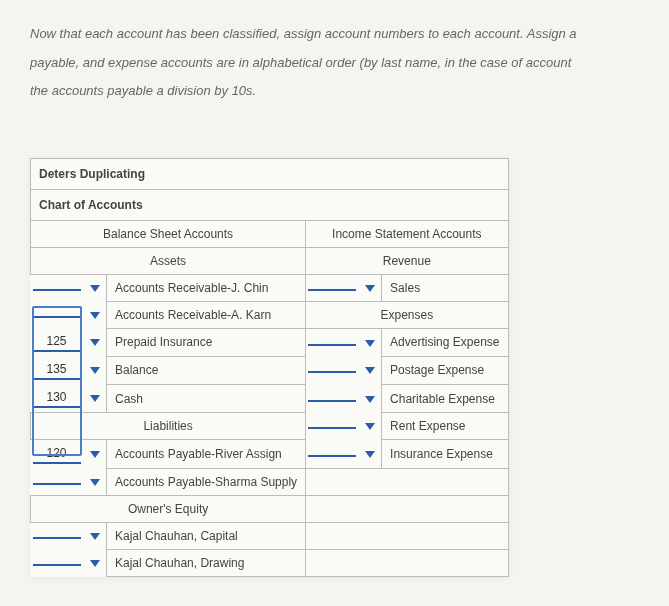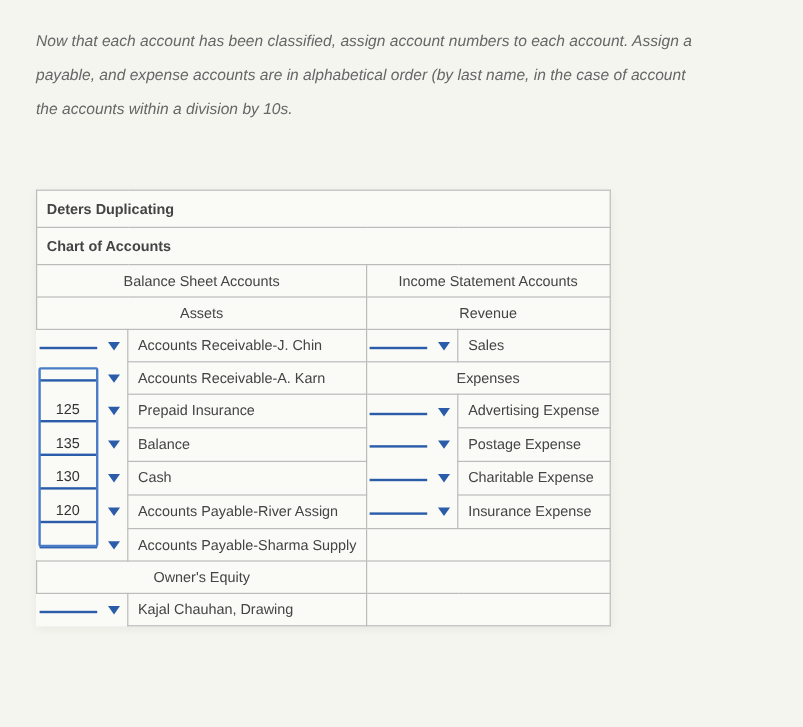--- a/index.html
+++ b/index.html
@@ -88,21 +88,21 @@
     }
   </style>
 </head>
 <body>
 
 
 
 <div class="instructions">
   <div>Now that each account has been classified, assign account numbers to each account. Assign a</div>
   <div>payable, and expense accounts are in alphabetical order (by last name, in the case of account</div>
-  <div>the accounts within a division by 10s.</div>
+  <div>the accounts payable a division by 10s.</div>
 </div>
 
 <div class="table-wrap">
 
 <table class="chart-table">
   <tbody>
         <tr class="title-row">
     <td colspan="6">Deters Duplicating</td>
   </tr>
   <tr class="title-row">
@@ -171,20 +171,28 @@
           </td>
     <td class="dd-cell"><span class="dd-icon"></span></td>
     <td class="acct-name">Cash</td>
     <td class="num-cell-wrap">
             <div class="num-cell"></div>
           </td>
     <td class="dd-cell"><span class="dd-icon"></span></td>
     <td class="acct-name">Charitable Expense</td>
   </tr>
 
+  <tr>
+    <td colspan="3" class="section-header">Liabilities</td>
+    <td class="num-cell-wrap">
+            <div class="num-cell"></div>
+          </td>
+    <td class="dd-cell"><span class="dd-icon"></span></td>
+    <td class="acct-name">Rent Expense</td>
+  </tr>
 
   <tr>
     <td class="num-cell-wrap">
             <div class="num-cell">120</div>
           </td>
     <td class="dd-cell"><span class="dd-icon"></span></td>
     <td class="acct-name">Accounts Payable-River Assign</td>
     <td class="num-cell-wrap">
             <div class="num-cell"></div>
           </td>
@@ -199,20 +207,28 @@
     <td class="dd-cell"><span class="dd-icon"></span></td>
     <td class="acct-name">Accounts Payable-Sharma Supply</td>
     <td colspan="3">&nbsp;</td>
   </tr>
 
   <tr>
     <td colspan="3" class="section-header">Owner's Equity</td>
     <td colspan="3">&nbsp;</td>
   </tr>
 
+  <tr>
+    <td class="num-cell-wrap">
+            <div class="num-cell"></div>
+          </td>
+    <td class="dd-cell"><span class="dd-icon"></span></td>
+    <td class="acct-name">Kajal Chauhan, Capital</td>
+    <td colspan="3">&nbsp;</td>
+  </tr>
 
   <tr>
     <td class="num-cell-wrap">
             <div class="num-cell"></div>
           </td>
     <td class="dd-cell"><span class="dd-icon"></span></td>
     <td class="acct-name">Kajal Chauhan, Drawing</td>
     <td colspan="3">&nbsp;</td>
   </tr>
 

